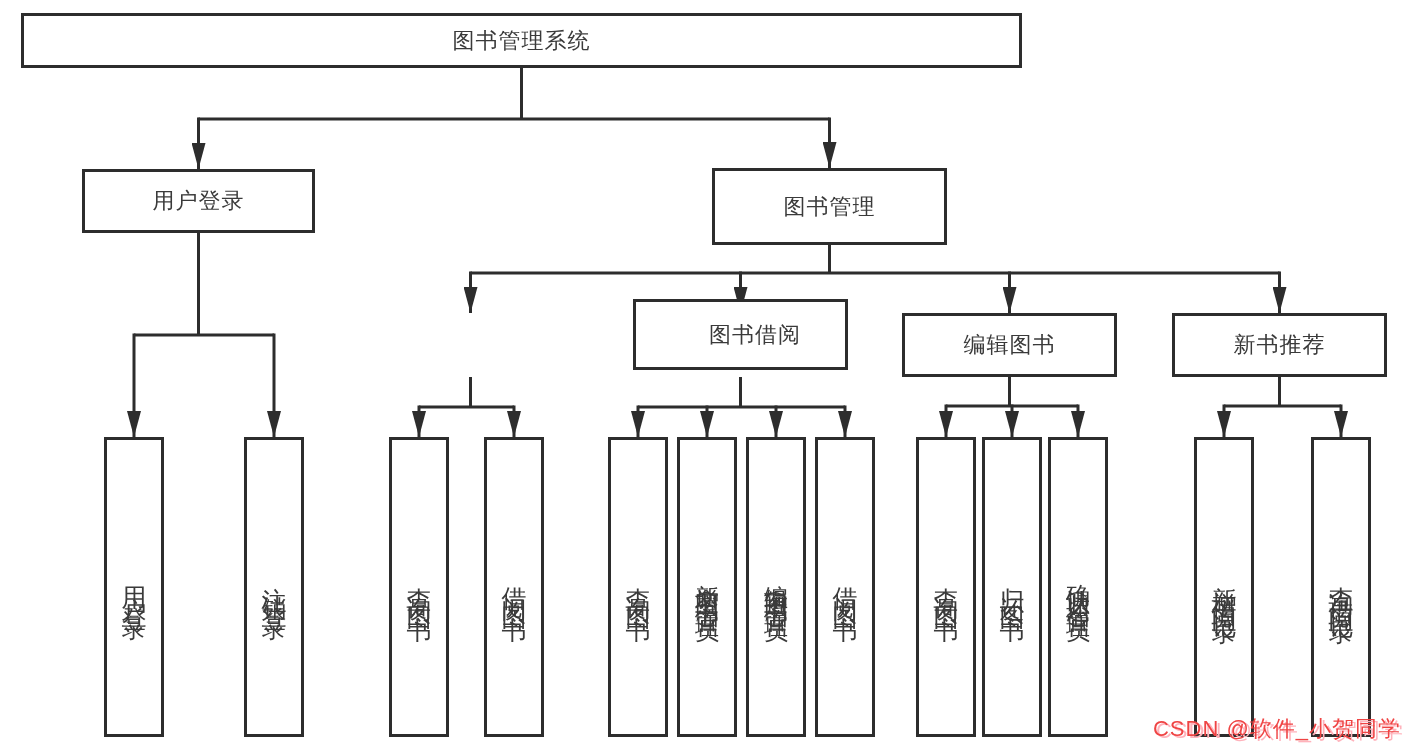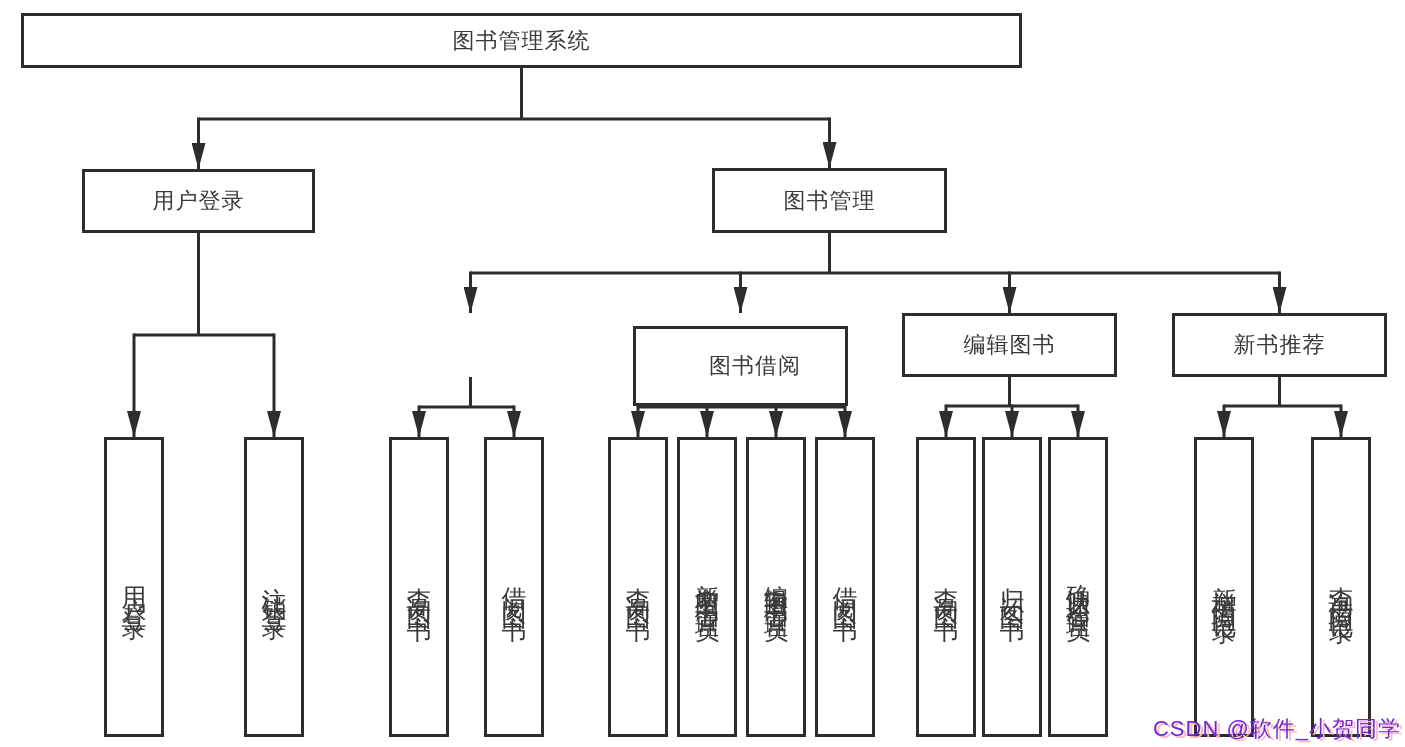--- a/index.html
+++ b/index.html
@@ -47,21 +47,21 @@
   }
   .sp-wide span  { letter-spacing: 10px; }
   .sp-mid span   { letter-spacing: 7px; }
   .sp-tight span { letter-spacing: 5px; font-size: 24px; }
   #watermark {
     position: absolute;
     right: 4px;
     top: 714px;
     z-index: 3;
     font-size: 22px;
-    color: #6d28d9;
+    color: #ef4444;
     text-shadow: 3px 2px 0 #ffb3bc;
     letter-spacing: 1px;
     white-space: nowrap;
   }
 </style>
 </head>
 <body>
 
 <div id="canvas">
 
@@ -115,25 +115,25 @@
     </g>
   </svg>
 
   <div class="node node-h" style="left:21px; top:13px; width:1001px; height:55px;">
     <span>图书管理系统</span>
   </div>
 
   <div class="node node-h" style="left:82px; top:169px; width:233px; height:64px;">
     <span>用户登录</span>
   </div>
-  <div class="node node-h" style="left:712px; top:168px; width:235px; height:65px;">
+  <div class="node node-h" style="left:712px; top:168px; width:235px; height:77px;">
     <span>图书管理</span>
   </div>
 
-  <div class="node node-h" style="left:633px; top:326px; width:215px; height:80px;padding-left:29px;">
+  <div class="node node-h" style="left:633px; top:299px; width:215px; height:71px;padding-left:29px;">
     <span>图书借阅</span>
   </div>
   <div class="node node-h" style="left:902px; top:313px; width:215px; height:64px;">
     <span>编辑图书</span>
   </div>
   <div class="node node-h" style="left:1172px; top:313px; width:215px; height:64px;">
     <span>新书推荐</span>
   </div>
 
   <div class="node node-v sp-wide" style="left:104px; top:437px; width:60px; height:300px;">

